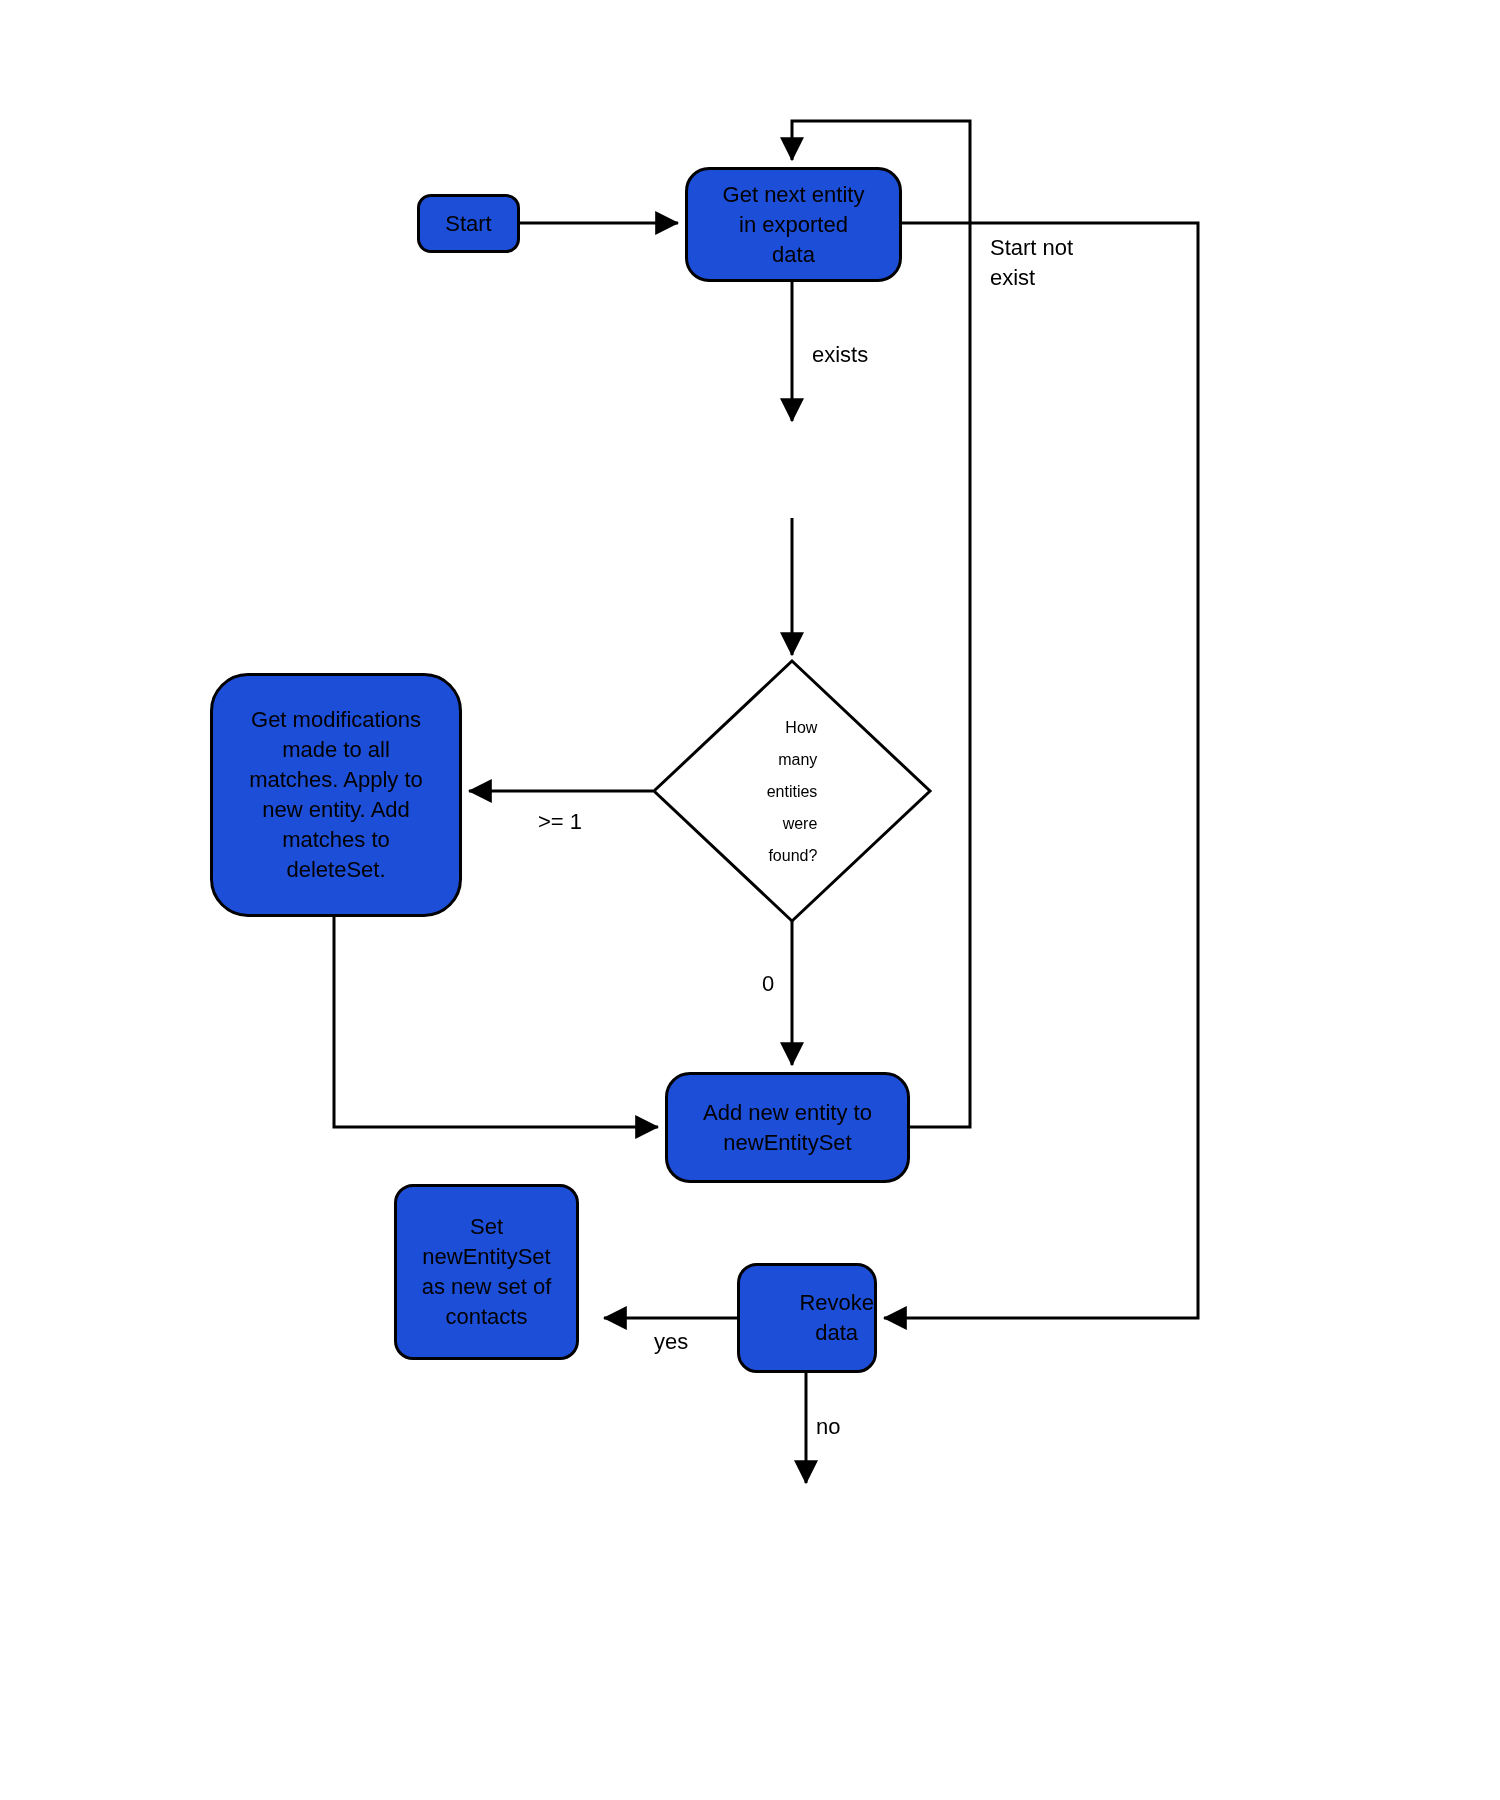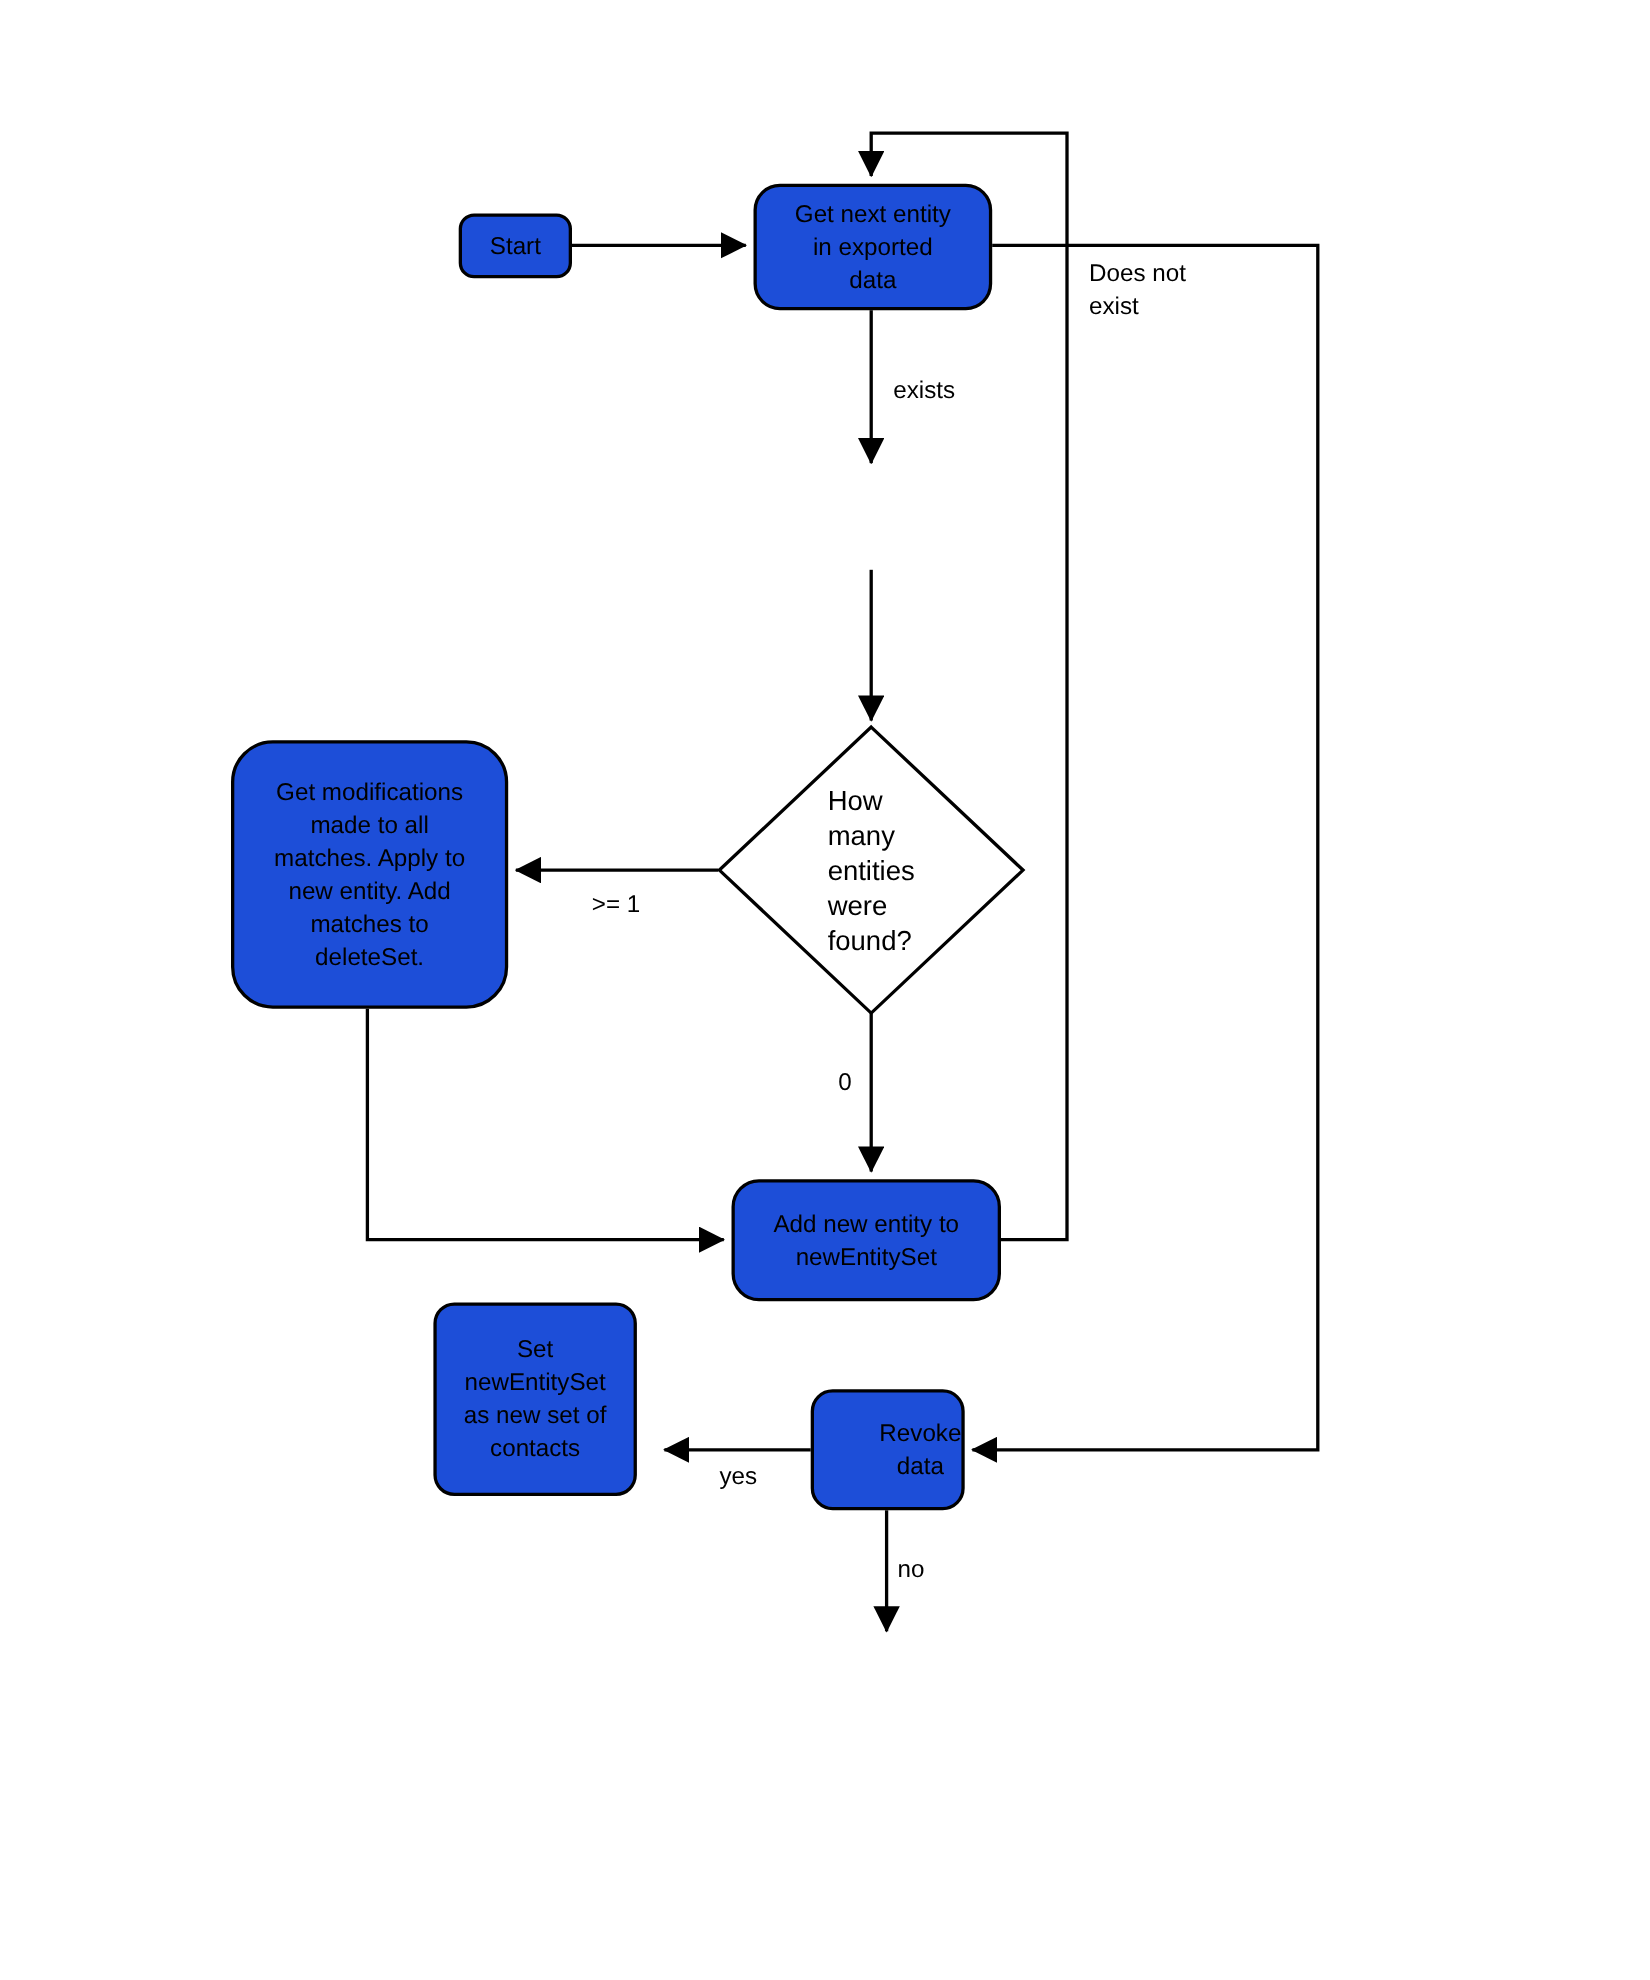--- a/index.html
+++ b/index.html
@@ -28,22 +28,22 @@
     text-align: center;
     font-size: 22px;
     line-height: 30px;
   }
   .node .lbl { white-space: pre-line; }
   .diamond-label {
     position: absolute;
     display: flex;
     align-items: center;
     justify-content: center;
-    text-align: left;
-    font-size: 25px;
+    text-align: right;
+    font-size: 16px;
     line-height: 32px;
     white-space: pre-line;
   }
   .edge-label {
     position: absolute;
     font-size: 22px;
     line-height: 30px;
     white-space: pre-line;
   }
 </style>
@@ -119,21 +119,21 @@
 as new set of
 contacts</span>
   </div>
 
   <div class="node" style="left:737px; top:1263px; width:140px; height:110px; border-radius:20px;justify-content:flex-end;">
     <span class="lbl">Revoke
 data</span>
   </div>
 
 
-  <div class="edge-label" style="left:990px; top:233px;">Does not
+  <div class="edge-label" style="left:990px; top:233px;">Start not
 exist</div>
 
   <div class="edge-label" style="left:812px; top:340px;">exists</div>
 
   <div class="edge-label" style="left:538px; top:807px;">&gt;= 1</div>
 
   <div class="edge-label" style="left:762px; top:969px;">0</div>
 
   <div class="edge-label" style="left:654px; top:1327px;">yes</div>
 

